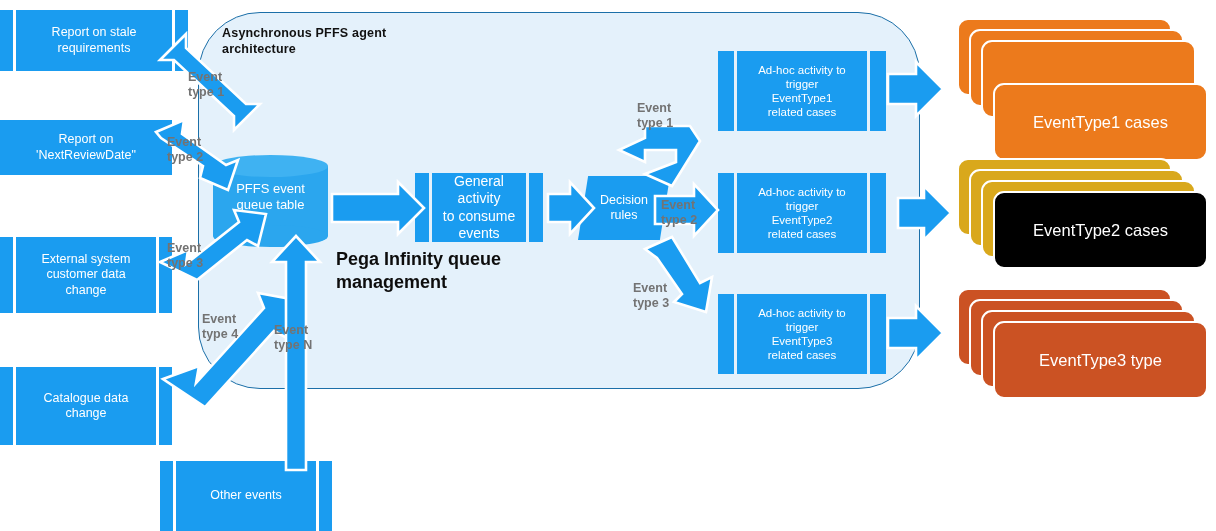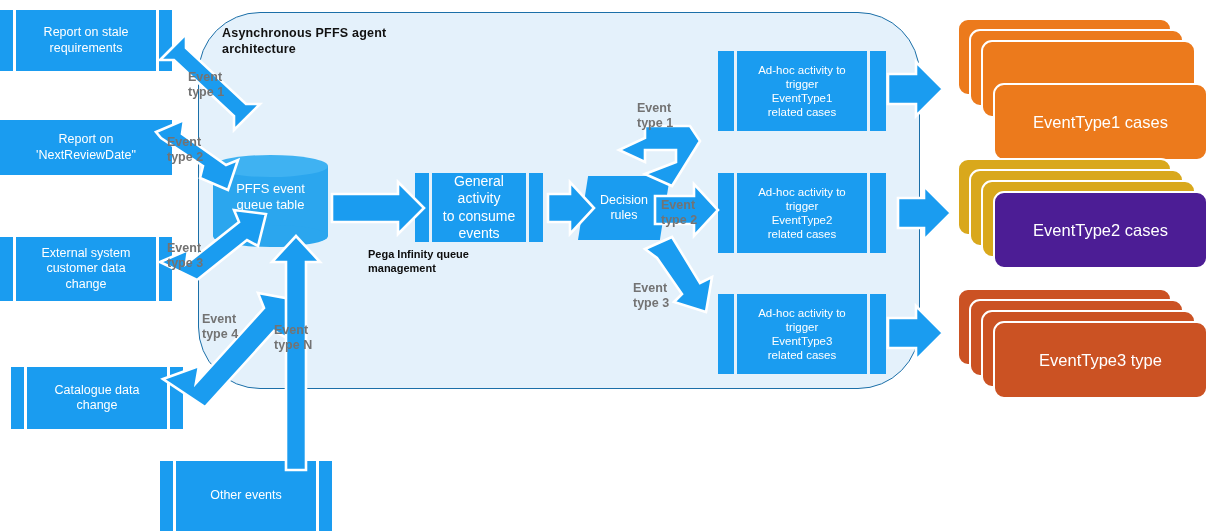--- a/index.html
+++ b/index.html
@@ -56,22 +56,22 @@
   #decision{position:absolute;left:578px;top:176px;width:92px;height:64px;
      background:#1a9cf0;
      -webkit-clip-path:polygon(11% 0,100% 0,89% 100%,0 100%);
      clip-path:polygon(11% 0,100% 0,89% 100%,0 100%);
      display:flex;align-items:center;justify-content:center;
      color:#fff;font-size:12.5px;text-align:center;line-height:1.22;}
 
   
   .evlabel{position:absolute;font-size:12.5px;font-weight:bold;color:#737373;
      line-height:1.2;white-space:pre;}
-  .plainlabel{position:absolute;font-size:11px;font-weight:bold;color:#0d0d0d;
-     line-height:1.25;white-space:pre;margin-left:32px;}
+  .plainlabel{position:absolute;font-size:18px;font-weight:bold;color:#0d0d0d;
+     line-height:1.25;white-space:pre;}
 
   
   svg.arrowlayer{position:absolute;left:0;top:0;width:1216px;height:531px;
      pointer-events:none;}
 
   
   .stack{position:absolute;width:250px;height:110px;}
   .stack .card{position:absolute;border-radius:11px;
      border:2.2px solid #ffffff;box-sizing:border-box;}
   .stack .card.c0{left:0;top:0;width:215px;height:78px;}
@@ -82,45 +82,45 @@
   .stack .card .txt{color:#fff;font-size:16.5px;}
 </style>
 </head>
 <body>
 
 <div id="stage">
 
   <div id="agent-panel"></div>
   <div id="agent-title">Asynchronous  PFFS agent<br>architecture</div>
 
-  <div class="segbox srcbox" style="left:0px;top:10px;width:172px;border-radius:14px;">
+  <div class="segbox srcbox" style="left:0px;top:10px;width:188px;border-radius:14px;">
     <div class="cap"></div>
     <div class="gap"></div>
     <div class="body">Report on stale<br>requirements</div>
     <div class="gap"></div>
     <div class="cap"></div>
   </div>
 
   <div class="segbox srcbox" style="left:0px;top:117px;width:172px;flex-direction:column;">
     <div class="cap"></div>
     <div class="gap"></div>
     <div class="body">Report on<br>'NextReviewDate"</div>
     <div class="gap"></div>
     <div class="cap"></div>
   </div>
 
-  <div class="segbox srcbox" style="left:0px;top:237px;width:172px;height:64px;">
+  <div class="segbox srcbox" style="left:0px;top:237px;width:172px;height:76px;">
     <div class="cap"></div>
     <div class="gap"></div>
     <div class="body">External system<br>customer data<br>change</div>
     <div class="gap"></div>
     <div class="cap"></div>
   </div>
 
-  <div class="segbox srcbox" style="left:11px;top:367px;width:172px;height:62px;">
+  <div class="segbox srcbox" style="left:0px;top:367px;width:172px;height:78px;">
     <div class="cap"></div>
     <div class="gap"></div>
     <div class="body">Catalogue data<br>change</div>
     <div class="gap"></div>
     <div class="cap"></div>
   </div>
 
   <div class="segbox srcbox" style="left:160px;top:461px;width:172px;height:70px;">
     <div class="cap"></div>
     <div class="gap"></div>
@@ -221,21 +221,21 @@
     <div class="card c2" style="background: rgb(236, 122, 28);"></div>
     <div class="card c3" style="background: rgb(236, 122, 28); margin-top: 32px;">
       <span class="txt">EventType1 cases</span>
     </div>
   </div>
 
   <div class="stack" style="left:957px;top:158px;">
     <div class="card c0" style="background: rgb(217, 168, 28);"></div>
     <div class="card c1" style="background: rgb(217, 168, 28);"></div>
     <div class="card c2" style="background: rgb(217, 168, 28);"></div>
-    <div class="card c3" style="background: #4c1d95;">
+    <div class="card c3" style="background: #000000;">
       <span class="txt">EventType2 cases</span>
     </div>
   </div>
 
   <div class="stack" style="left:957px;top:288px;">
     <div class="card c0" style="background: rgb(203, 82, 35);"></div>
     <div class="card c1" style="background: rgb(203, 82, 35);"></div>
     <div class="card c2" style="background: rgb(203, 82, 35);"></div>
     <div class="card c3" style="background: rgb(203, 82, 35);">
       <span class="txt">EventType3 type</span>

